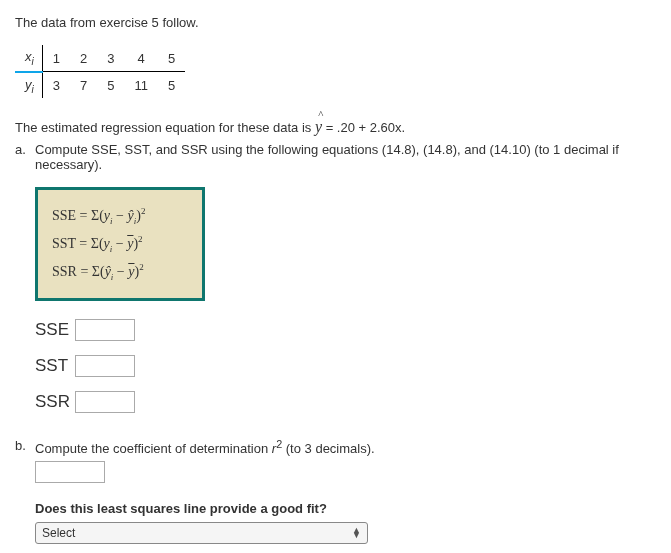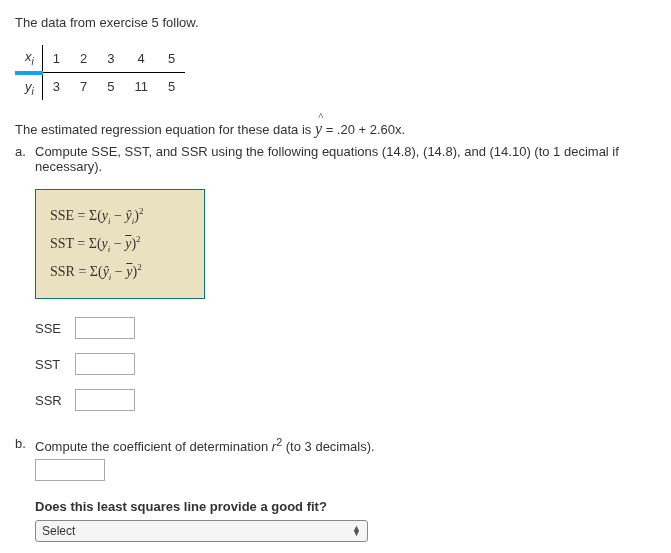--- a/index.html
+++ b/index.html
@@ -20,46 +20,46 @@
       padding: 4px 10px;
       text-align: center;
       font-size: 13px;
     }
     .data-table .label-cell {
       font-style: italic;
       padding-right: 8px;
       border-right: 1px solid #000;
     }
     .data-table .top-row td { border-bottom: 1px solid #000; }
-    .data-table .top-row .label-cell { border-bottom: 4px solid #0ea5e9; }
+    .data-table .top-row .label-cell { border-bottom: 2px solid #0ea5e9; }
     .sub { font-style: italic; font-size: 10px; vertical-align: sub; }
     .regression-line { margin-bottom: 6px; }
     .list-item { display: flex; margin-bottom: 15px; }
     .list-letter { width: 20px; flex-shrink: 0; }
     .list-content { flex: 1; }
     .formula-box {
       background: #e9e1c0;
-      border: 1px solid #0f766e;
+      border: 3px solid #0f766e;
       padding: 12px 14px;
       margin: 0 0 18px 20px;
       width: 170px;
       font-family: 'Times New Roman', serif;
       font-size: 14px;
       line-height: 2;
     }
     .formula-box sub { font-size: 9px; font-style: italic; }
     .formula-box sup { font-size: 9px; }
     .answer-row {
       display: flex;
       align-items: center;
       margin: 0 0 14px 20px;
     }
     .answer-label {
       width: 40px;
-      font-size: 13px;
+      font-size: 17px;
     }
     .answer-input {
       width: 60px;
       height: 22px;
       border: 1px solid #aaa;
       padding: 2px 4px;
       font-size: 12px;
     }
     .inline-input {
       width: 70px;

